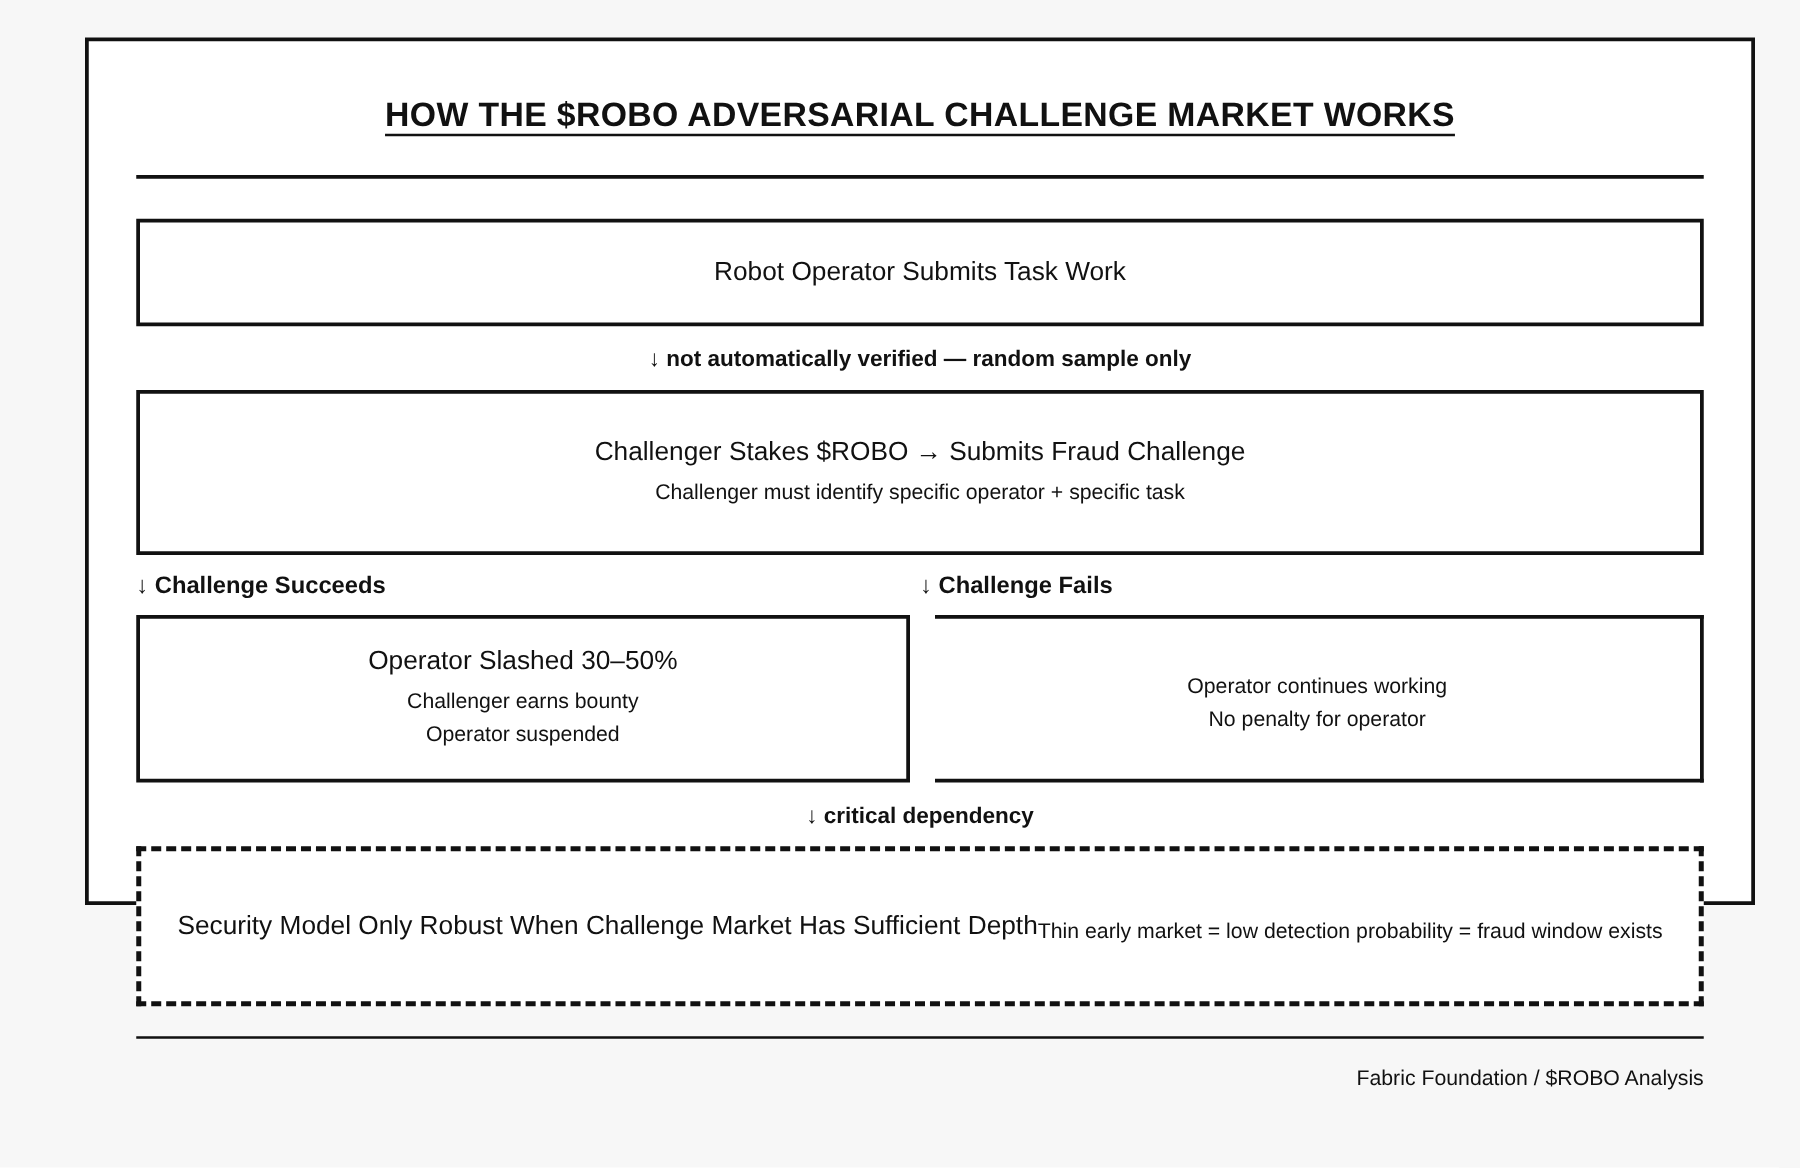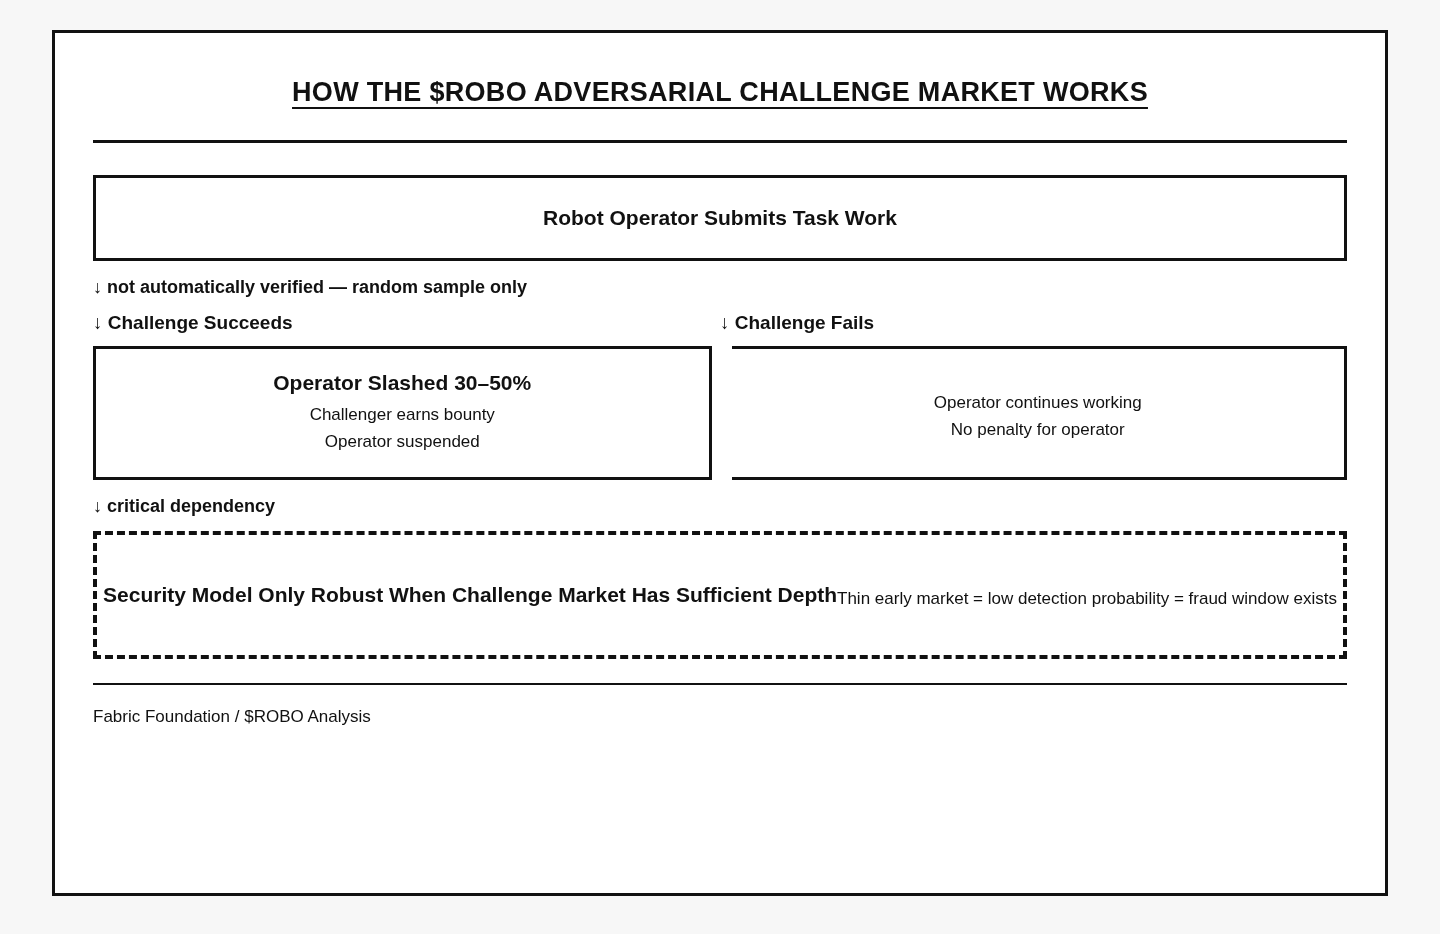--- a/index.html
+++ b/index.html
@@ -9,24 +9,24 @@
   body {
     width: 1440px;
     height: 934px;
     background: #f7f7f7;
     font-family: "Liberation Sans", sans-serif;
     color: #111111;
     overflow: hidden;
   }
   .frame {
     position: absolute;
-    left: 52px;
+    left: 68px;
     top: 30px;
     width: 1336px;
-    height: 866px;
+    height: 694px;
     background: #ffffff;
     border: 3px solid #111111;
     box-sizing: border-box;
   }
   .inner {
     position: absolute;
     left: 38px;
     top: 26px;
     right: 38px;
     bottom: 22px;
@@ -51,36 +51,37 @@
     box-sizing: border-box;
     text-align: center;
     background: #ffffff;
   }
   .box.dashed {
     border-style: dashed;
     border-width: 4px;
   }
   .box-head {
     font-size: 21px;
-    font-weight: bold;
+    font-weight: normal;
   }
   .box-sub {
     font-size: 17px;
     font-weight: normal;
     margin-top: 8px;
     line-height: 1.45;
   }
   .stage-one {
     margin-top: 32px;
     height: 86px;
     display: flex;
     align-items: center;
     justify-content: center;
   }
   .connector {
+    text-align: center;
     font-size: 18px;
     font-weight: bold;
     margin: 16px 0 14px 0;
   }
   .stage-two {
     height: 132px;
     display: flex;
     flex-direction: column;
     align-items: center;
     justify-content: center;
@@ -114,40 +115,44 @@
     display: flex;
     flex-direction: row;
     align-items: center;
     justify-content: center;
   }
   .footer-rule {
     border-top: 2px solid #111111;
     margin-top: 24px;
   }
   .footer {
-    text-align: left;
+    text-align: right;
     font-size: 17px;
     margin-top: 22px;
   }
 </style>
 </head>
 <body>
 
 <div class="frame">
   <div class="inner">
 
     <div class="title">HOW THE $ROBO ADVERSARIAL CHALLENGE MARKET WORKS</div>
     <div class="rule"></div>
 
     <div class="box stage-one">
       <div class="box-head">Robot Operator Submits Task Work</div>
     </div>
 
     <div class="connector">↓ not automatically verified — random sample only</div>
 
+    <div class="box stage-two">
+      <div class="box-head">Challenger Stakes $ROBO → Submits Fraud Challenge</div>
+      <div class="box-sub">Challenger must identify specific operator + specific task</div>
+    </div>
 
     <div class="branch-labels">
       <div>↓ Challenge Succeeds</div>
       <div>↓ Challenge Fails</div>
     </div>
 
     <div class="branch-row">
       <div class="box">
         <div class="box-head">Operator Slashed 30–50%</div>
         <div class="box-sub">Challenger earns bounty</div>

